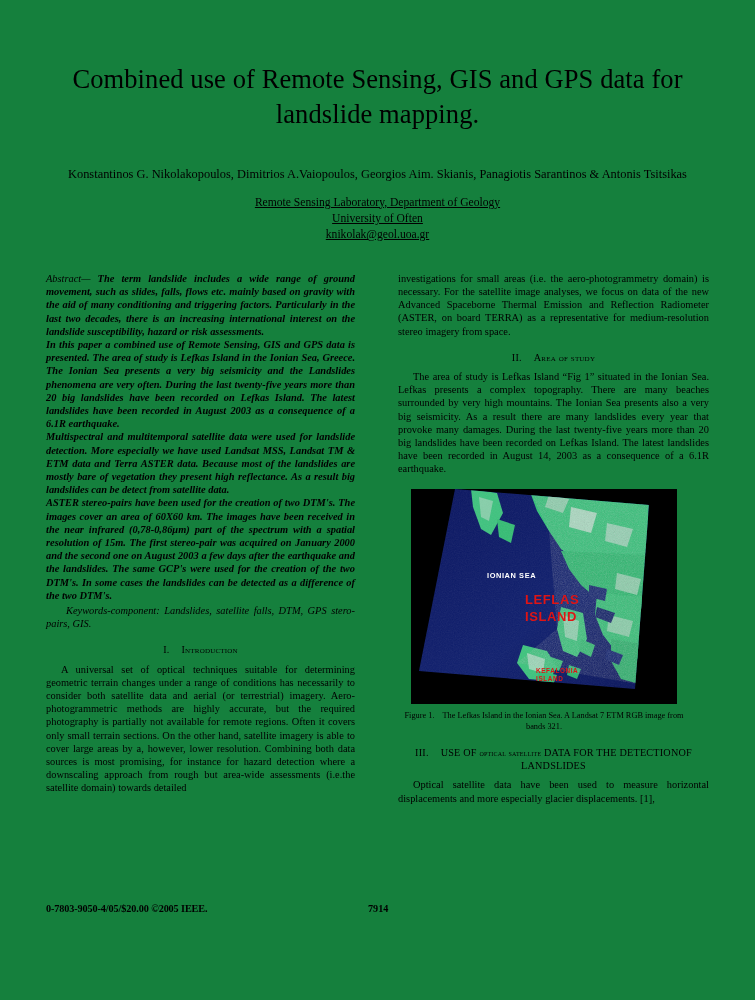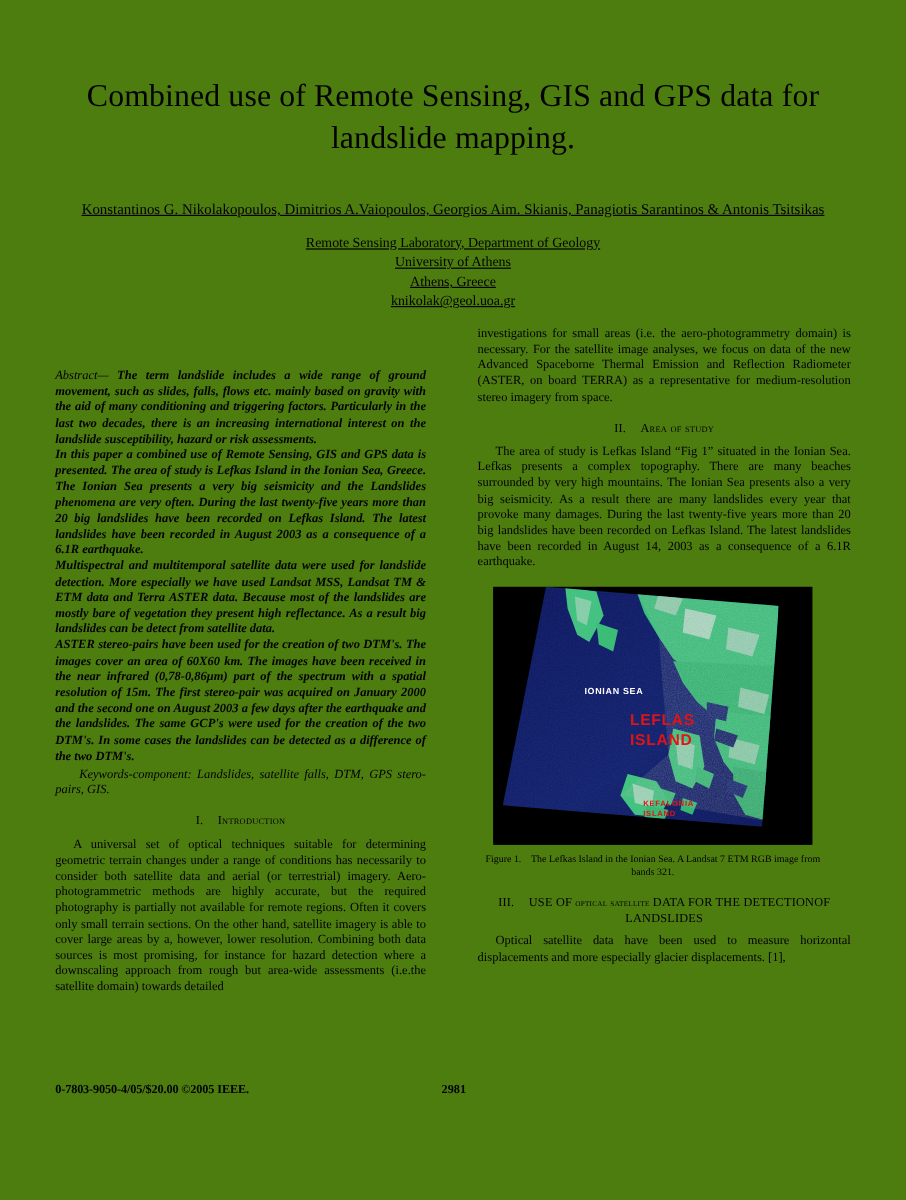--- a/index.html
+++ b/index.html
@@ -14,21 +14,21 @@
     font-family: "Liberation Serif", "DejaVu Serif", serif;
     color: #000000;
     overflow: hidden;
   }
 
   .page {
     position: absolute;
     left: 0; top: 0;
     width: 755px;
     height: 1000px;
-    background: #4d7c0f;
+    background: #15803d;
   }
 
   
   .title-block {
     position: absolute;
     left: 48px;
     top: 62px;
     width: 659px;
     text-align: center;
   }
@@ -37,40 +37,39 @@
     line-height: 1.32;
     font-weight: normal;
     margin: 0;
     letter-spacing: 0.1px;
   }
   .authors {
     margin-top: 34px;
     font-size: 12.4px;
     line-height: 1.42;
     padding: 0 6px;
-    text-decoration: underline;
   }
   .affiliation {
     margin-top: 11px;
     font-size: 11.6px;
     line-height: 1.40;
     text-decoration: underline;
   }
   .affiliation div { display: block; }
 
   
   .col {
     position: absolute;
     top: 272px;
     width: 309px;
     font-size: 10.4px;
     line-height: 1.265;
     text-align: justify;
   }
-  .col-left  { left: 46px; margin-top: 35px; }
+  .col-left  { left: 46px; }
   .col-right { left: 398px; width: 311px; }
 
   .abs p {
     margin: 0;
     font-weight: bold;
     font-style: italic;
     text-align: justify;
     line-height: 1.27;
   }
   .abs .lead-label {
@@ -191,22 +190,21 @@
 </head>
 <body>
 
 <div class="page">
 
   <div class="title-block">
     <h1 class="paper-title">Combined use of Remote Sensing, GIS and GPS data for landslide mapping.</h1>
     <div class="authors">Konstantinos G. Nikolakopoulos, Dimitrios A.Vaiopoulos, Georgios Aim. Skianis, Panagiotis Sarantinos &amp; Antonis Tsitsikas</div>
     <div class="affiliation">
       <div>Remote Sensing Laboratory, Department of Geology</div>
-      <div>University of Athens</div>
-      <div>Athens, Greece</div>
+      <div>University of Often</div>
       <div>knikolak@geol.uoa.gr</div>
     </div>
   </div>
 
   <div class="col col-left">
     <div class="abs">
       <p><span class="lead-label">Abstract—</span> <span>The term landslide includes a wide range of ground movement, such as slides, falls, flows etc. mainly based on gravity with the aid of many conditioning and triggering factors. Particularly in the last two decades, there is an increasing international interest on the landslide susceptibility, hazard or risk assessments.</span></p>
       <p>In this paper a combined use of Remote Sensing, GIS and GPS data is presented. The area of study is Lefkas Island in the Ionian Sea, Greece. The Ionian Sea presents a very big seismicity and the Landslides phenomena are very often.  During the last twenty-five years more than 20 big landslides have been recorded on Lefkas Island. The latest landslides have been recorded in August 2003 as a consequence of a 6.1R earthquake.</p>
       <p>Multispectral and multitemporal satellite data were used for landslide detection. More especially we have used Landsat MSS, Landsat TM &amp; ETM data and Terra ASTER data. Because most of the landslides are mostly bare of vegetation they present high reflectance. As a result big landslides can be detect from satellite data.</p>
       <p>ASTER stereo-pairs have been used for the creation of two DTM's. The images cover an area of 60X60 km. The images have been received in the near infrared (0,78-0,86μm) part of the spectrum with a spatial resolution of 15m. The first stereo-pair was acquired on January 2000 and the second one on August 2003 a few days after the earthquake and the landslides. The same GCP's were used for the creation of the two DTM's. In some cases the landslides can be detected as a difference of the two DTM's.</p>
@@ -322,16 +320,16 @@
     </div>
 
     <div class="sec-head plain-caps">
       <span class="numeral">III.</span><span>USE OF </span><span class="small-caps-sm">optical satellite</span><span> DATA FOR THE DETECTIONOF LANDSLIDES</span>
     </div>
     <p class="body-p">Optical satellite data have been used to measure horizontal displacements and more especially glacier displacements. [1],</p>
   </div>
 
   <div class="footer">
     <span class="footer-copy">0-7803-9050-4/05/$20.00 ©2005 IEEE.</span>
-    <span class="footer-page">2981</span>
+    <span class="footer-page">7914</span>
   </div>
 
 </div>
 
 </body></html>

